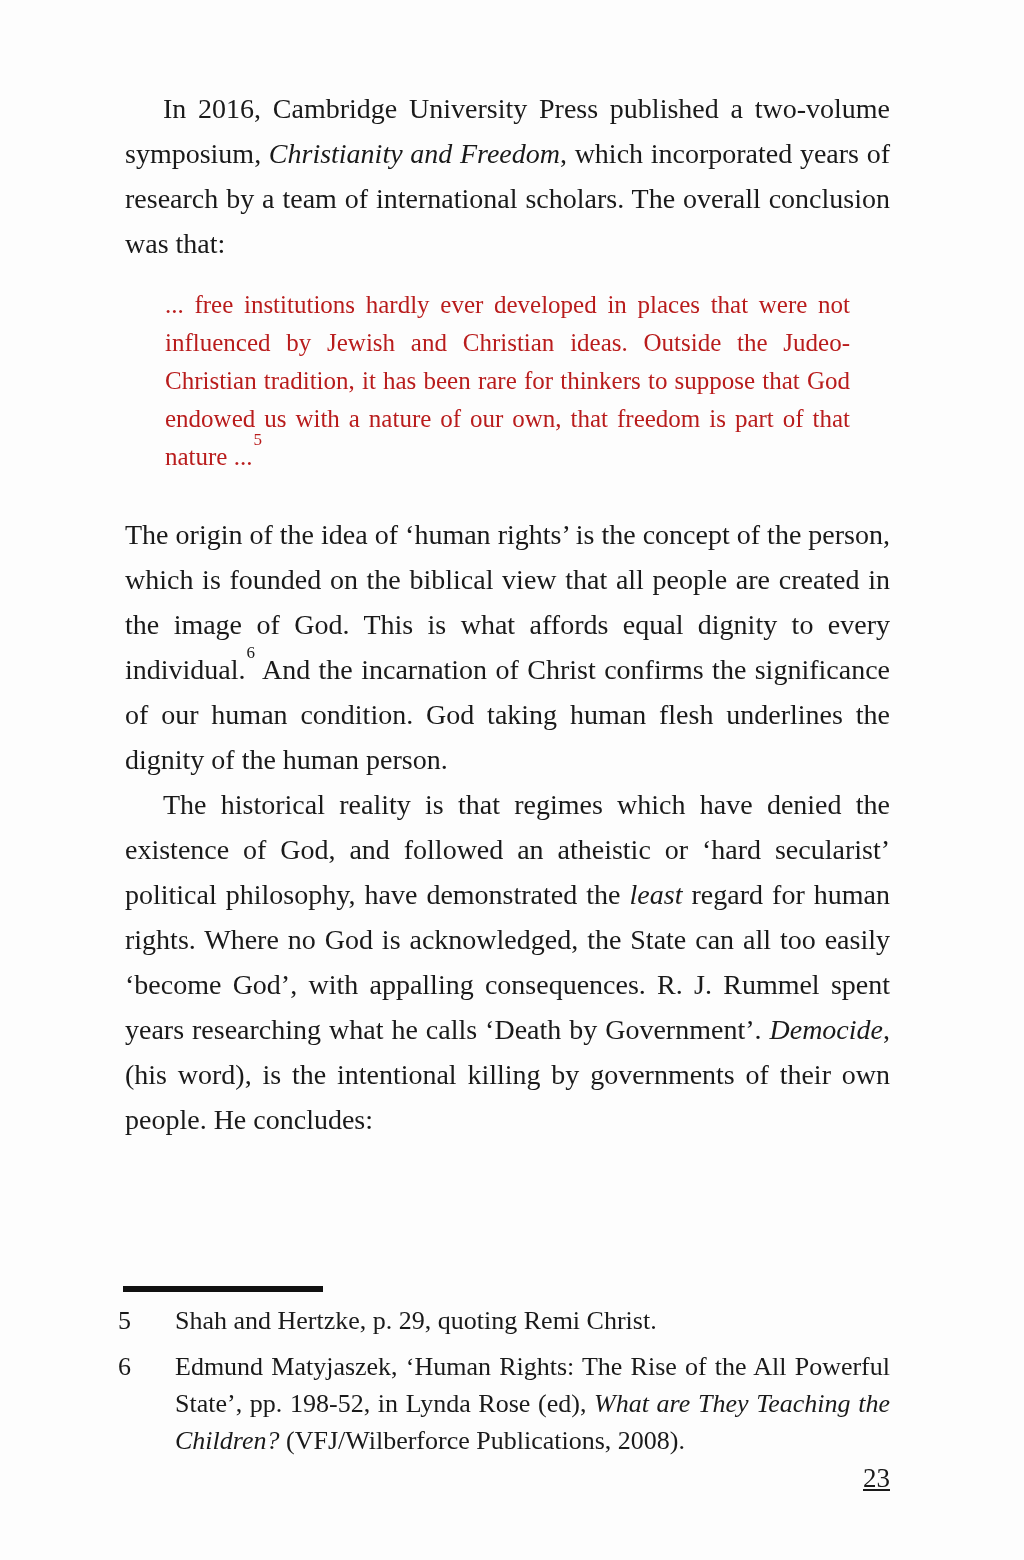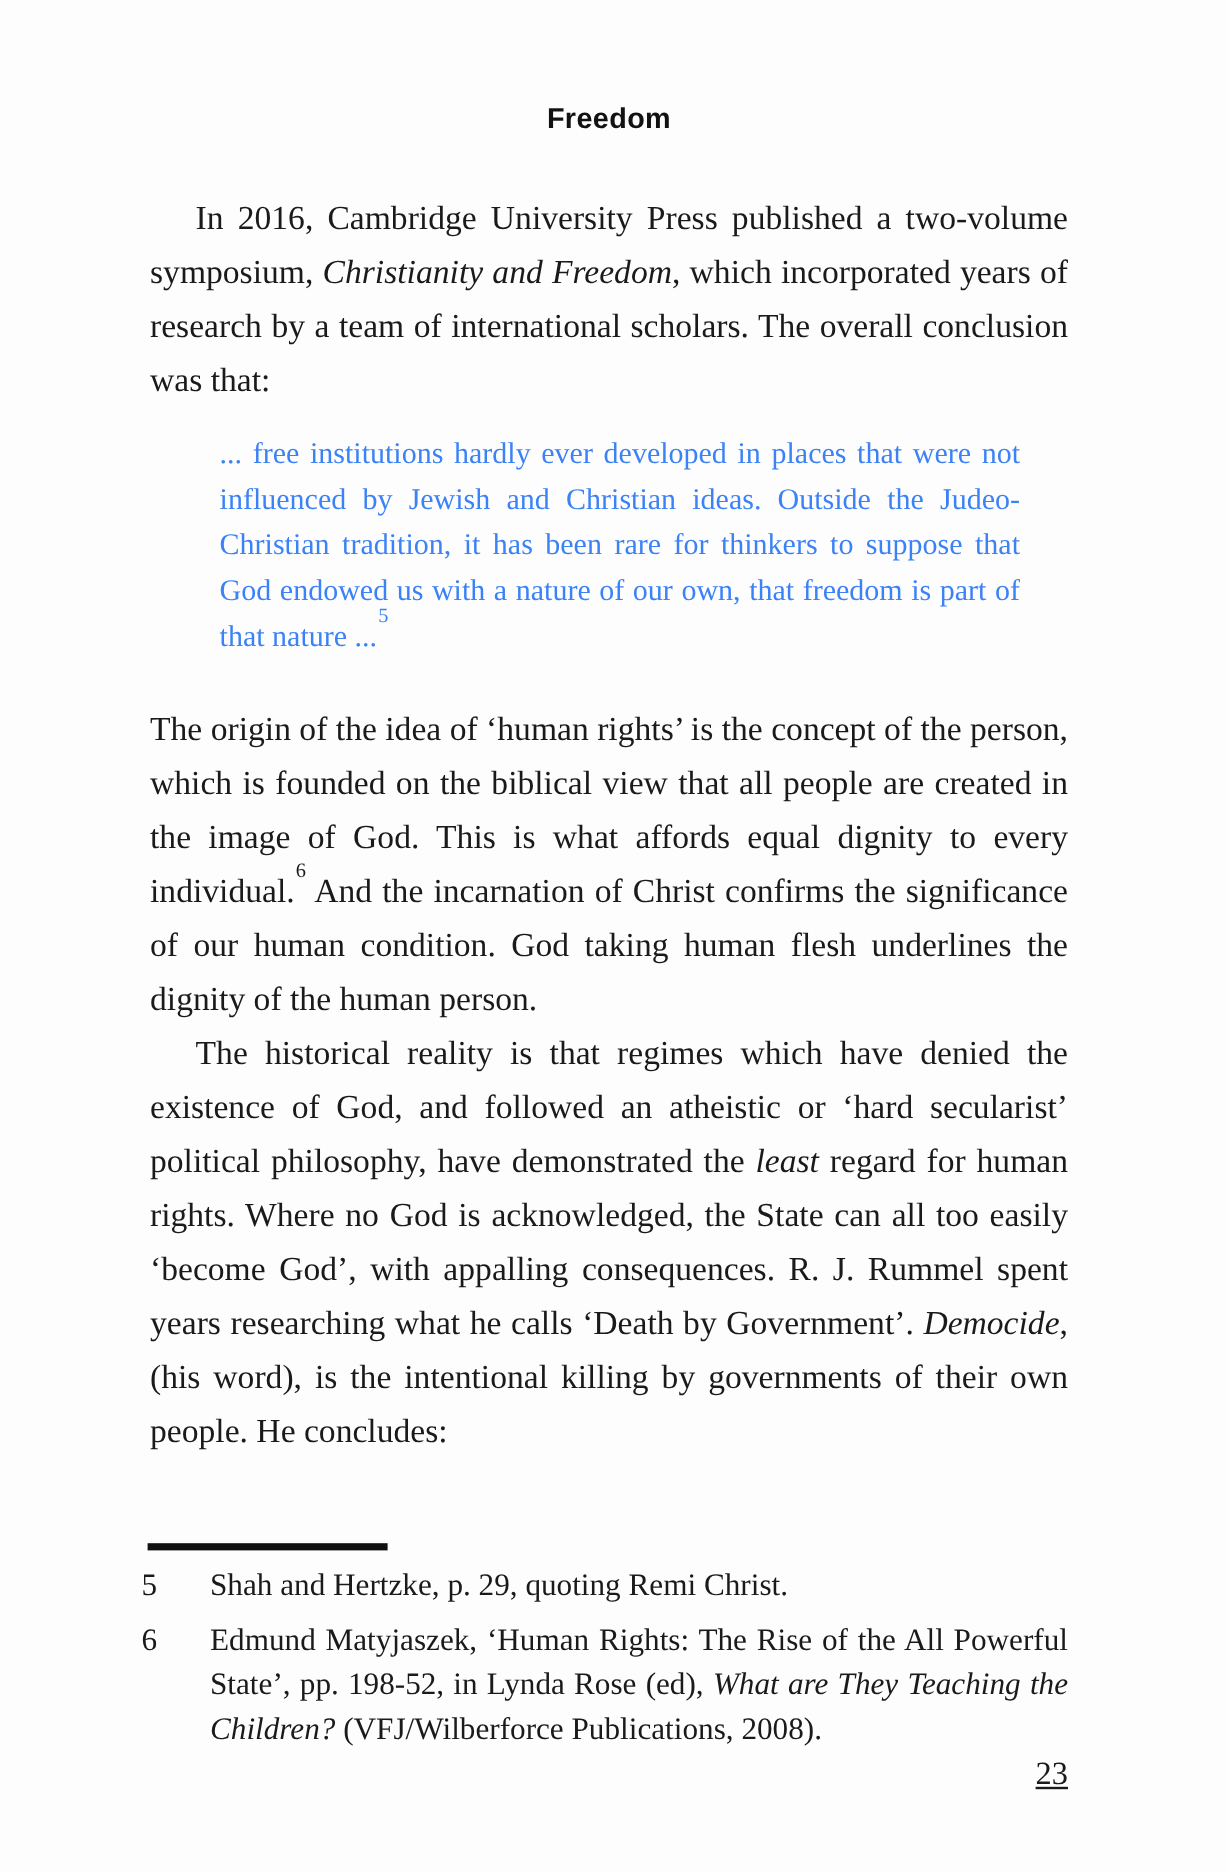--- a/index.html
+++ b/index.html
@@ -33,22 +33,22 @@
     line-height: 45px;
     text-align: justify;
     margin: 0;
     color: #1a1a1a;
   }
   .para.indent { text-indent: 38px; }
   .quote {
     font-size: 25px;
     line-height: 38px;
     text-align: justify;
-    margin: 20px 40px 36px 58px;
-    color: #3b82f6;
+    margin: 20px 40px 36px 40px;
+    color: #b91c1c;
   }
   i { font-style: italic; }
   sup.fn-ref {
     font-size: 17px;
     line-height: 0;
     position: relative;
     top: -11px;
     margin-left: 1px;
   }
   .footnotes {
@@ -87,21 +87,20 @@
     line-height: 32px;
     color: #1a1a1a;
     text-decoration: underline;
   }
 </style>
 </head>
 <body>
 
 <div class="page">
 
-  <h1 class="running-title">Freedom</h1>
 
   <p class="para indent"><span>In 2016, Cambridge University Press published a two-volume symposium, </span><i>Christianity and Freedom</i><span>, which incorporated years of research by a team of international scholars. The overall conclusion was that:</span></p>
 
   <blockquote class="quote"><span>... free institutions hardly ever developed in places that were not influenced by Jewish and Christian ideas. Outside the Judeo-Christian tradition, it has been rare for thinkers to suppose that God endowed us with a nature of our own, that freedom is part of that nature ...</span><sup class="fn-ref">5</sup></blockquote>
 
   <p class="para"><span>The origin of the idea of ‘human rights’ is the concept of the person, which is founded on the biblical view that all people are created in the image of God. This is what affords equal dignity to every individual.</span><sup class="fn-ref">6</sup><span> And the incarnation of Christ confirms the significance of our human condition. God taking human flesh underlines the dignity of the human person.</span></p>
 
   <p class="para indent"><span>The historical reality is that regimes which have denied the existence of God, and followed an atheistic or ‘hard secularist’ political philosophy, have demonstrated the </span><i>least</i><span> regard for human rights. Where no God is acknowledged, the State can all too easily ‘become God’, with appalling consequences. R. J. Rummel spent years researching what he calls ‘Death by Government’. </span><i>Democide</i><span>, (his word), is the intentional killing by governments of their own people. He concludes:</span></p>
 
   <div class="footnotes">

